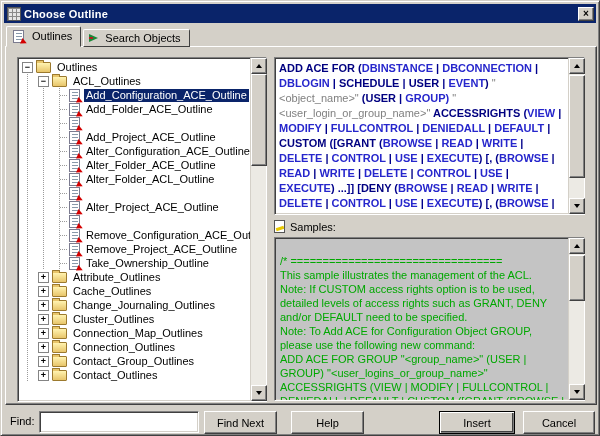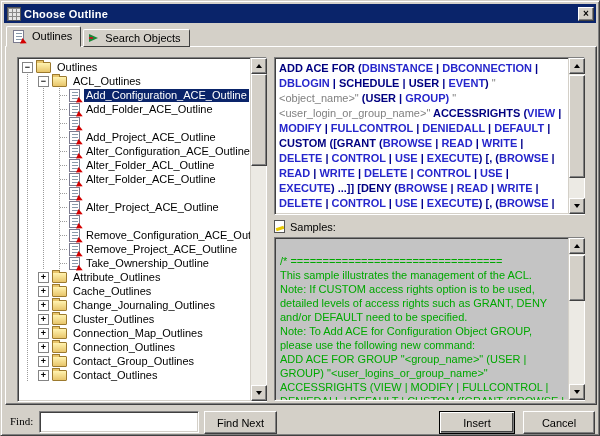--- a/index.html
+++ b/index.html
@@ -70,21 +70,21 @@
   
   .syntax-box{position:absolute;left:273px;top:56px;width:311px;height:158px;background:#fff;display:flex;}
   .syntax-text{flex:1;overflow:hidden;padding:3px 2px 2px 4px;line-height:15px;font-weight:bold;word-spacing:0;}
   .samples-row{position:absolute;left:273px;top:218px;height:15px;display:flex;align-items:center;gap:5px;}
   .samples-icon{position:relative;width:11px;height:13px;background:#fff;border:1px solid #555;}
   .samples-icon::after{content:"";position:absolute;left:1px;bottom:2px;width:8px;height:3px;background:#E8C800;transform:rotate(-18deg);}
   .samples-box{position:absolute;left:273px;top:236px;width:311px;height:164px;background:#C4C4C4;display:flex;}
   .samples-text{flex:1;overflow:hidden;padding:2px 2px 2px 5px;line-height:14px;white-space:pre-wrap;}
   
   .bottombar{position:absolute;left:0;top:406px;width:600px;height:30px;}
-  .find-label{position:absolute;left:9px;top:8px;font-family:Liberation Serif, serif;}
+  .find-label{position:absolute;left:9px;top:8px;}
   .find-input{position:absolute;left:38px;top:4px;width:160px;height:22px;background:#fff;
     border:1px solid;border-color:#808080 #fff #fff #808080;
     box-shadow:inset 1px 1px 0 #404040, inset -1px -1px 0 #D4D0C8;
     font-family:"Liberation Sans",sans-serif;font-size:11px;padding:0 3px;outline:none;}
   .btn{position:absolute;top:4px;height:23px;background:#D4D0C8;border:1px solid;
     border-color:#fff #404040 #404040 #fff;box-shadow:inset -1px -1px 0 #808080;
     font-family:"Liberation Sans",sans-serif;font-size:11px;display:flex;align-items:center;justify-content:center;}
   .btn.default{border-color:#000;box-shadow:inset 1px 1px 0 #fff, inset -1px -1px 0 #808080, inset -2px -2px 0 #404040;}
   #btn-find-next{left:203px;width:73px;}
   #btn-help{left:290px;width:73px;}
@@ -165,28 +165,28 @@
           <span class="guide"></span>
           <span class="expspace"></span>
           <span class="doc-icon"></span>
           <span class="tlabel">Alter_Configuration_ACE_Outline</span>
         </div>
         <div class="trow">
           <span class="guide"></span>
           <span class="guide"></span>
           <span class="expspace"></span>
           <span class="doc-icon"></span>
+          <span class="tlabel">Alter_Folder_ACE_Outline</span>
+        </div>
+        <div class="trow">
+          <span class="guide"></span>
+          <span class="guide"></span>
+          <span class="expspace"></span>
+          <span class="doc-icon"></span>
           <span class="tlabel">Alter_Folder_ACL_Outline</span>
-        </div>
-        <div class="trow">
-          <span class="guide"></span>
-          <span class="guide"></span>
-          <span class="expspace"></span>
-          <span class="doc-icon"></span>
-          <span class="tlabel">Alter_Folder_ACE_Outline</span>
         </div>
         <div class="trow">
           <span class="guide"></span>
           <span class="guide"></span>
           <span class="expspace"></span>
           <span class="doc-icon"></span>
         </div>
         <div class="trow">
           <span class="guide"></span>
           <span class="guide"></span>
@@ -314,17 +314,18 @@
       <div class="sbtn down">
           <span class="arr-dn"></span>
         </div>
     </div>
   </div>
 
   <div class="bottombar">
     <span class="find-label">Find:</span>
     <input class="find-input" type="text" value="" style="">
     <button class="btn" id="btn-find-next">Find Next</button>
+    <button class="btn" id="btn-help">Help</button>
     <button class="btn" id="btn-cancel">Cancel</button>
     <button class="btn default" id="btn-insert">Insert</button>
   </div>
 
 </div>
 
 </body></html>

